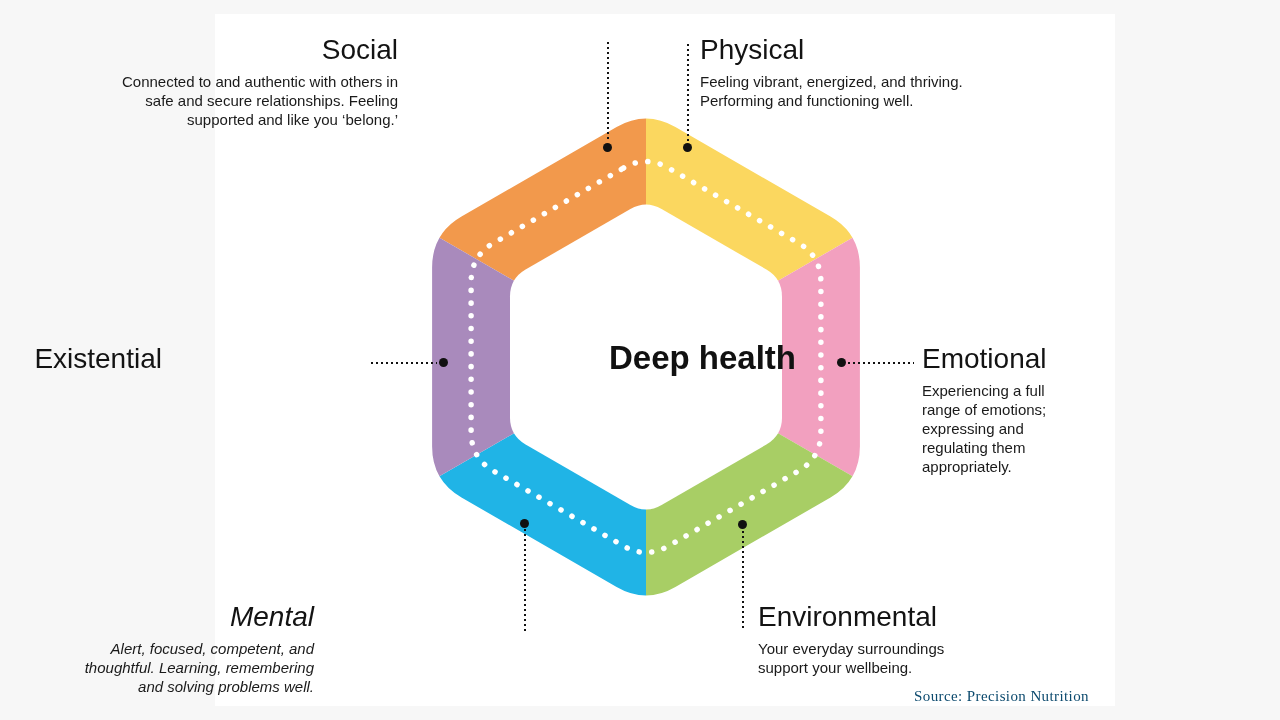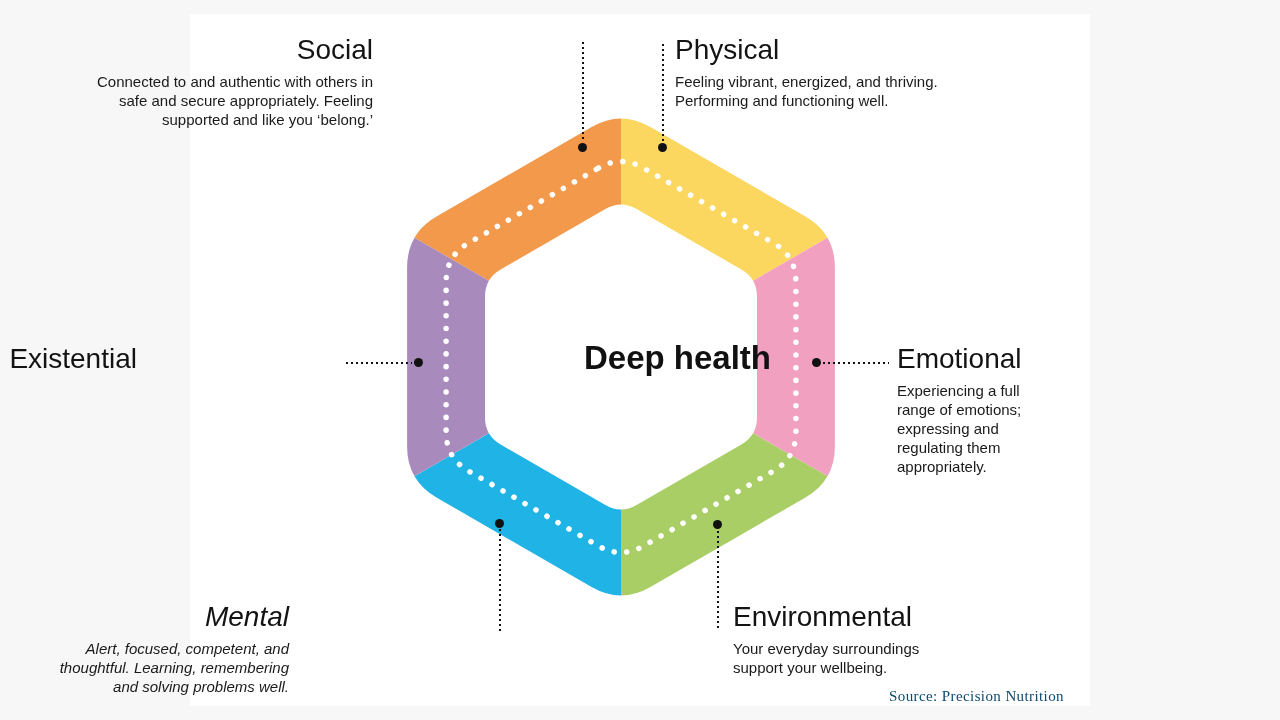--- a/index.html
+++ b/index.html
@@ -2,21 +2,21 @@
 <html><head>
 <meta charset="utf-8">
 <style>
   html,body{margin:0;padding:0;}
   body{
     width:1280px;height:720px;overflow:hidden;
     background:#f7f7f7;
     font-family:"Liberation Sans", sans-serif;
     color:#1a1a1a;
   }
-  .canvas{position:relative;width:1080px;height:720px;}
+  .canvas{position:relative;width:1080px;height:720px;margin-left:25px;}
   .card{
     position:absolute;left:190px;top:14px;width:900px;height:692px;
     background:#ffffff;
   }
   #hex-svg{position:absolute;left:0;top:0;width:1280px;height:720px;pointer-events:none;}
 
   .section{position:absolute;}
   .section h2{
     margin:0 0 6px 0;
     font-size:28px;line-height:32px;font-weight:400;color:#131313;
@@ -87,21 +87,21 @@
   <div class="dot" style="left:578px;top:143px"></div>
   <div class="dot" style="left:658px;top:143px"></div>
   <div class="dot" style="left:812px;top:358px"></div>
   <div class="dot" style="left:414px;top:358px"></div>
   <div class="dot" style="left:495px;top:519px"></div>
   <div class="dot" style="left:713px;top:520px"></div>
 
   <div class="section sec-social align-r">
     <h2>Social</h2>
     <p>Connected to and authentic with others in
-safe and secure appropriately. Feeling
+safe and secure relationships. Feeling
 supported and like you ‘belong.’</p>
   </div>
 
   <div class="section sec-physical align-l">
     <h2>Physical</h2>
     <p>Feeling vibrant, energized, and thriving.
 Performing and functioning well.</p>
   </div>
 
   <div class="section sec-emotional align-l">

